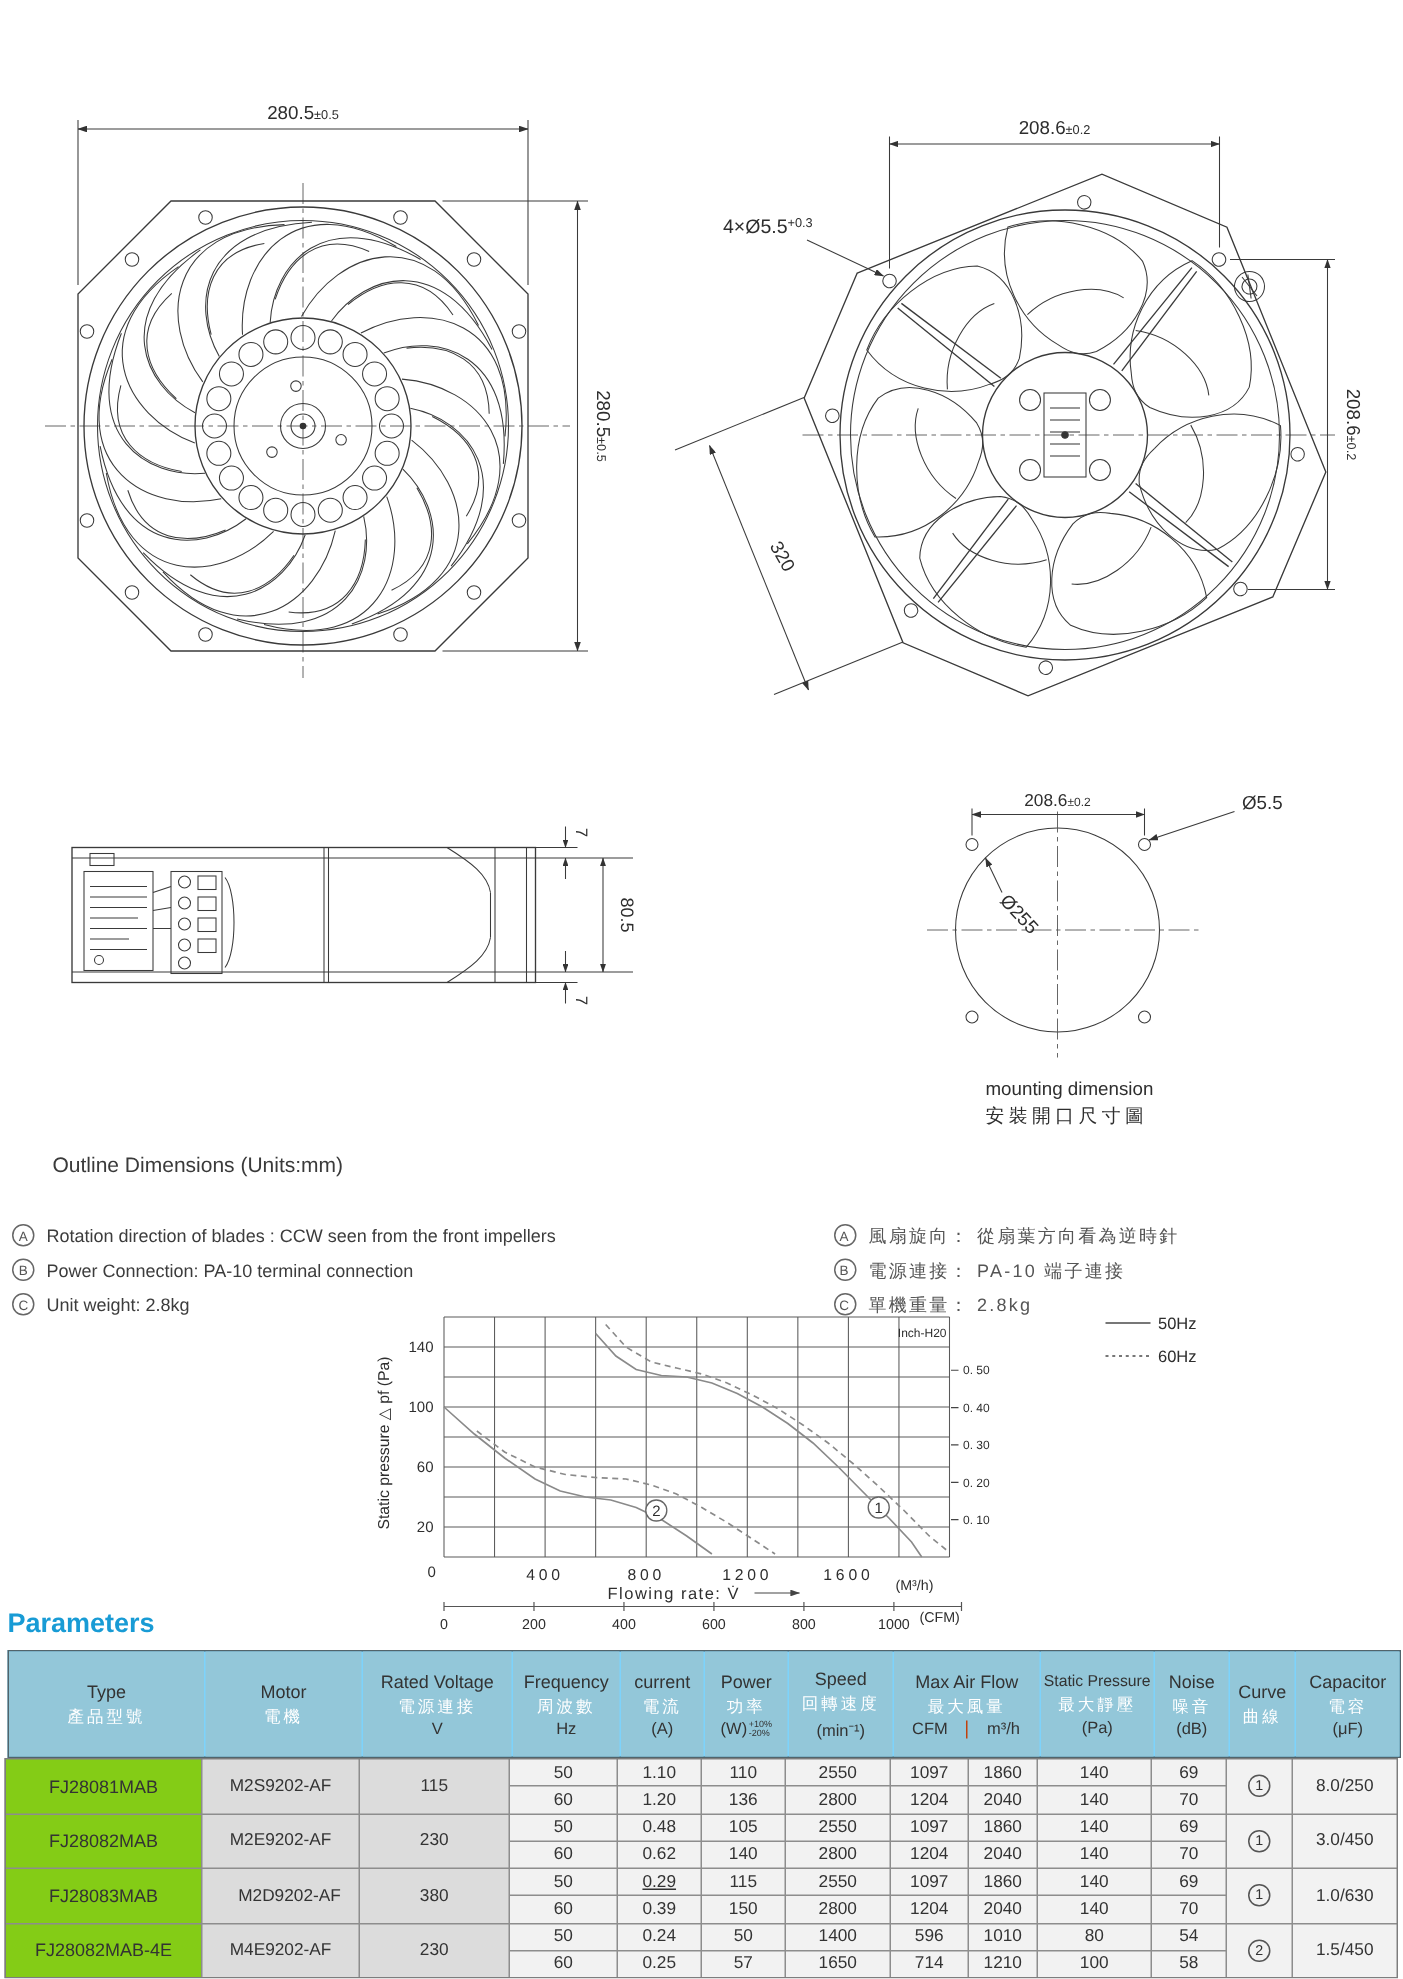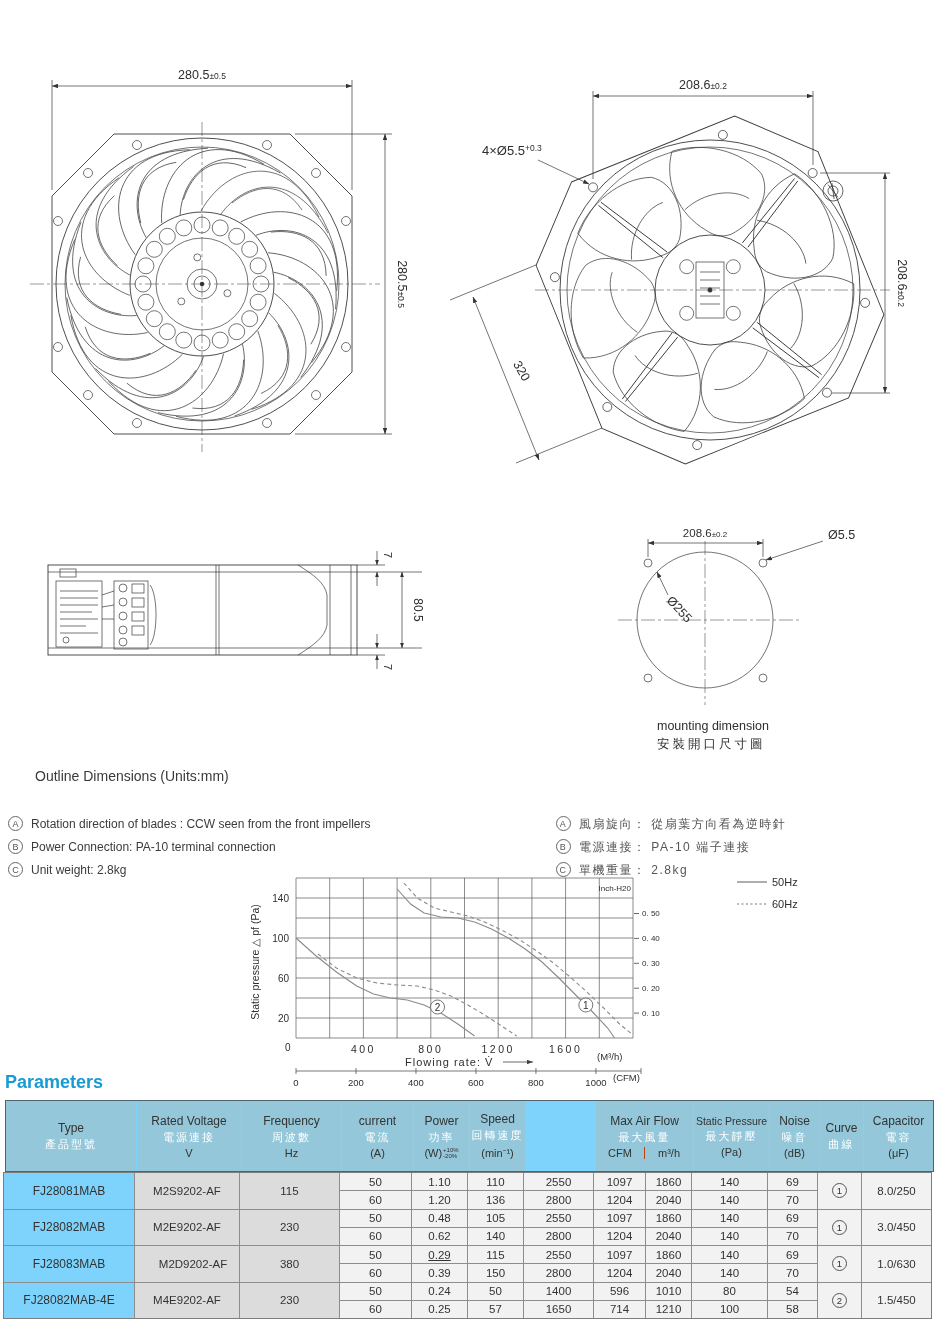--- a/index.html
+++ b/index.html
@@ -31,21 +31,21 @@
   .stack{display:inline-flex;flex-direction:column;font-size:6px;line-height:6px;color:#333;margin-left:1px;font-style:normal;}
   .stack i{font-style:normal;}
   .units-row{display:flex;width:100%;}
   .units-row .unit{flex:1;text-align:center;justify-content:center;}
   .units-row .u2{border-left:1px solid #c2410c;}
   #param-body{position:absolute;left:3px;top:1172px;display:grid;
      grid-template-columns:130px 104px 99px 71px 55px 55px 69px 51px 45px 75px 49px 43px 69px;
      grid-template-rows:repeat(8,17.25px);
      gap:1px;background:#8d8d8d;border:1px solid #7d7d7d;}
   .cell{background:#f2f2f2;display:flex;align-items:center;justify-content:center;font-size:11.5px;color:#333;}
-  .cell.type{background:#7dd3fc;font-size:12px;}
+  .cell.type{background:#84cc16;font-size:12px;}
   .cell.mgray{background:#dcdcdc;}
   .curve-badge{width:13px;height:13px;border:1px solid #555;border-radius:50%;font-size:9.5px;display:flex;align-items:center;justify-content:center;color:#333;}
 </style>
 </head>
 <body>
 
 <div id="page">
 
   <svg id="front-view" class="draw" style="left:20px;top:60px" width="420" height="420" viewBox="0 0 420 420">
     <defs>
@@ -489,20 +489,24 @@
   </svg>
 
   <div id="param-title" style="color: rgb(24, 155, 213);">Parameters</div>
 
   <div id="param-head">
     <div class="hcell">
       <span class="en">Type</span>
       <span class="cn">產品型號</span>
     </div>
     <div class="hcell">
+      <span class="en">Motor</span>
+      <span class="cn">電機</span>
+    </div>
+    <div class="hcell">
       <span class="en">Rated Voltage</span>
       <span class="cn">電源連接</span>
       <span class="unit">V</span>
     </div>
     <div class="hcell">
       <span class="en">Frequency</span>
       <span class="cn">周波數</span>
       <span class="unit">Hz</span>
     </div>
     <div class="hcell">

